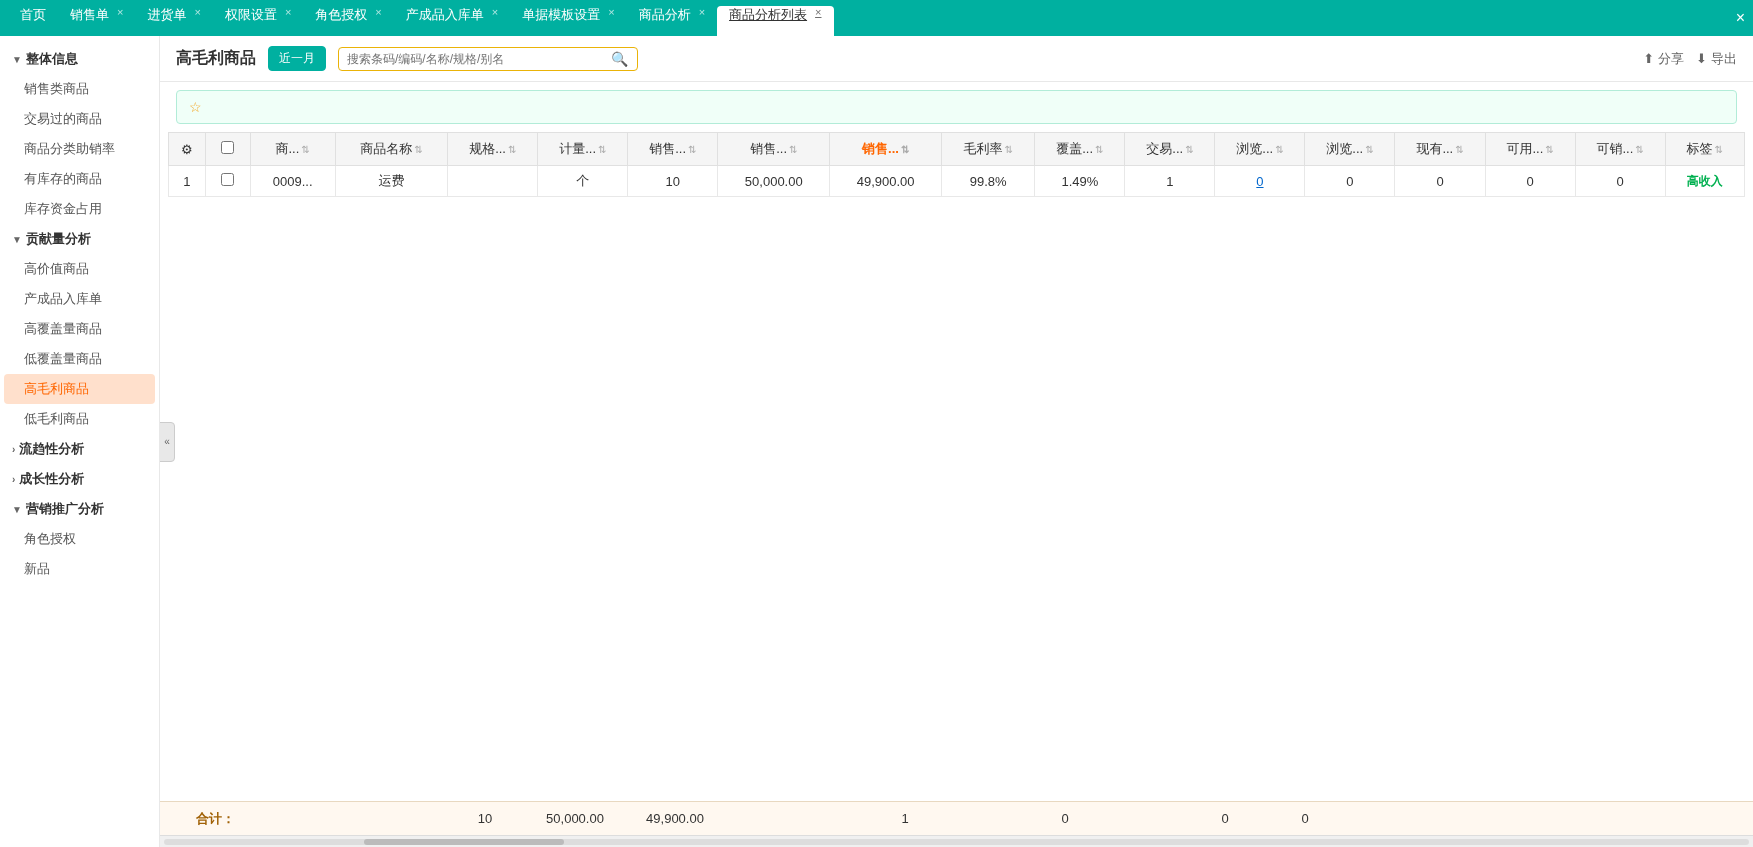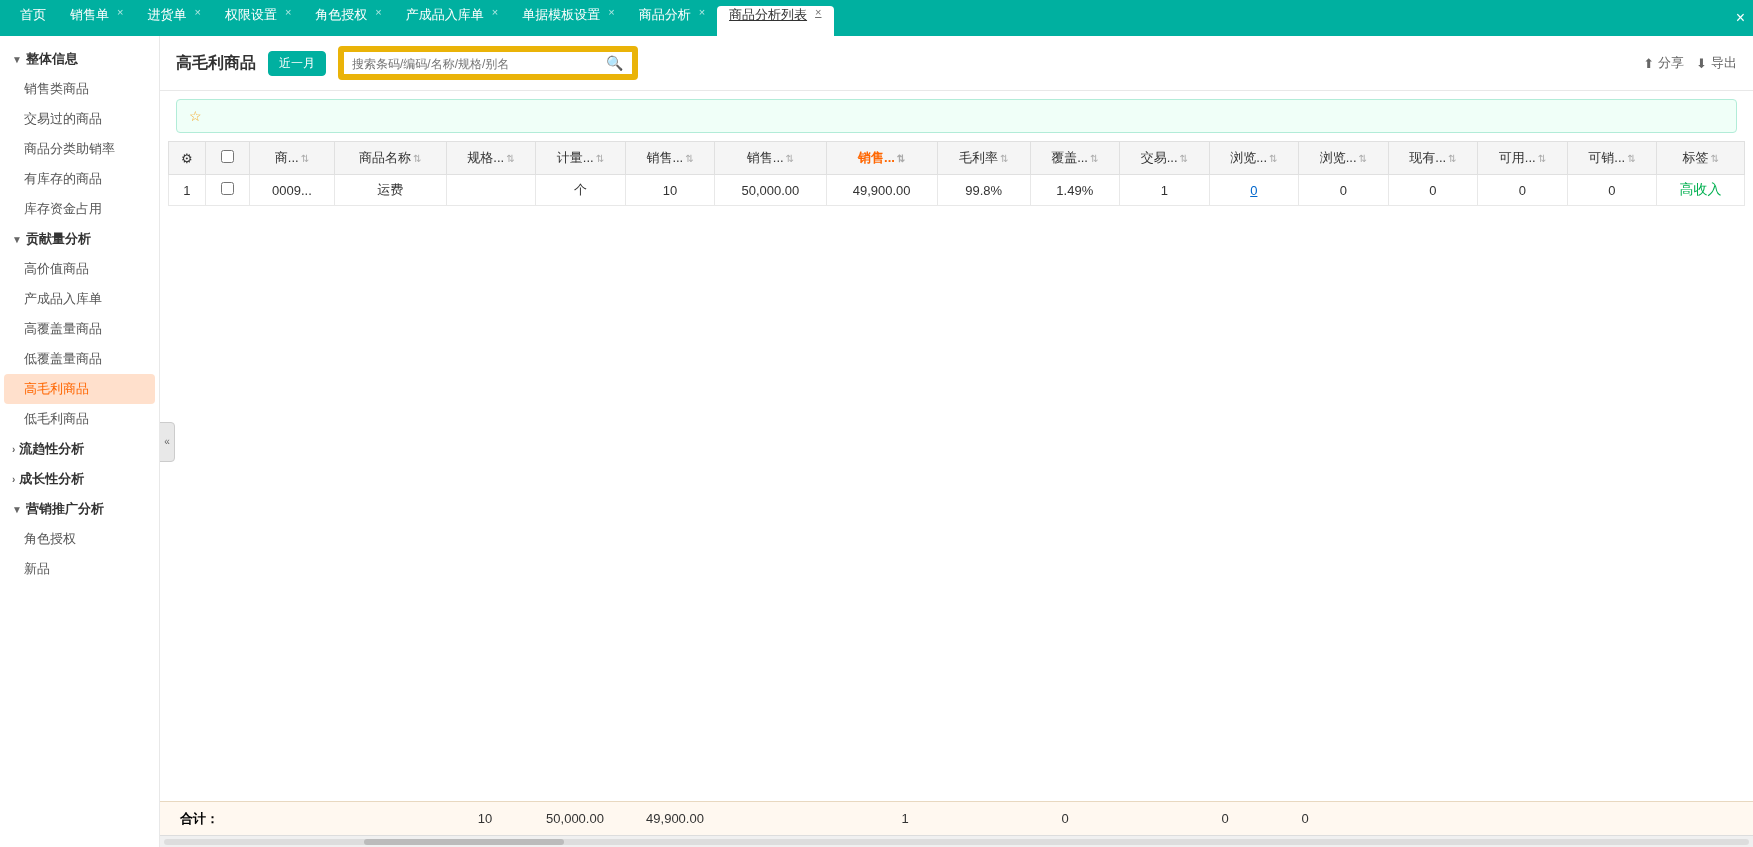--- a/index.html
+++ b/index.html
@@ -126,22 +126,22 @@
       border-radius: 4px;
       cursor: pointer;
       font-size: 12px;
     }
     .filter-btn.active {
       background: #00b0a0;
       color: white;
     }
     .search-box {
       display: flex;
-      align-items: flex-end;
-      border: 6px solid #eab308;
+      align-items: center;
+      border: 1px solid #eab308;
       border-radius: 4px;
       padding: 3px 8px;
       gap: 24px;
       flex: 1;
       max-width: 300px;
     }
     .search-box input {
       border: none;
       outline: none;
       font-size: 12px;
@@ -210,21 +210,21 @@
       gap: 2px;
     }
     thead th .sort-icon { color: #aaa; font-size: 10px; }
     tbody td {
       border: 1px solid #e8e8e8;
       padding: 6px 8px;
       text-align: center;
       color: #333;
       white-space: nowrap;
     }
-    .tag-high { color: #00b050; font-size: 14px; font-weight: normal; }
+    .tag-high { color: #00b050; font-size: 12px; font-weight: bold; }
     .link-style { color: #0066cc; text-decoration: underline; cursor: pointer; }
 
     
     .bottom-scrollbar {
       height: 12px;
       background: #f0f0f0;
       border-top: 1px solid #ddd;
       display: flex;
       align-items: center;
       padding: 0 4px;
@@ -250,22 +250,22 @@
       display: flex;
       align-items: center;
       background: #fff8f0;
       border-top: 1px solid #e8d8c0;
       padding: 6px 0;
       font-size: 12px;
       min-height: 34px;
     }
     .total-label {
       width: 285px;
-      padding-left: 20px;
-      color: #000000;
+      padding-left: 36px;
+      color: #a16207;
       font-weight: bold;
       flex-shrink: 0;
     }
     .total-cols {
       display: flex;
       flex: 1;
     }
     .total-col {
       text-align: center;
       color: #333;

